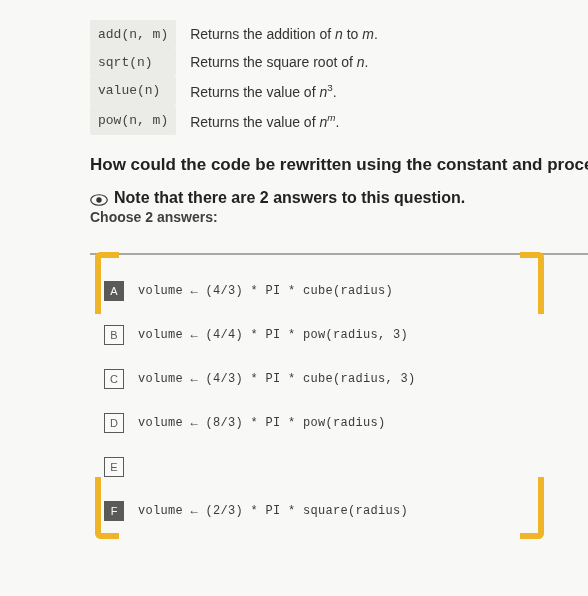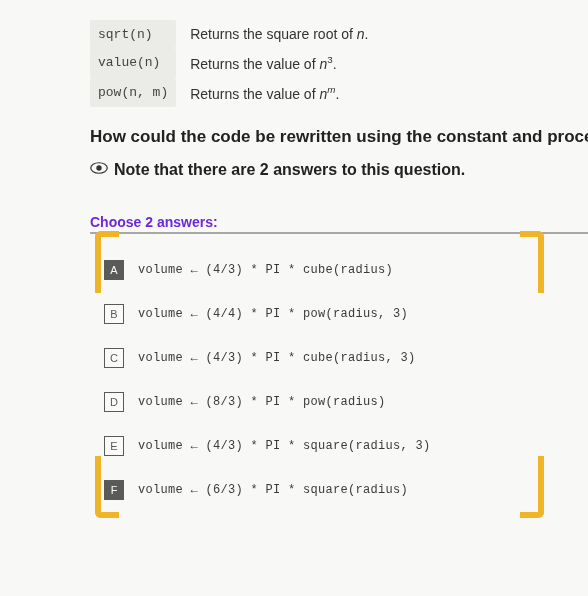--- a/index.html
+++ b/index.html
@@ -42,37 +42,37 @@
       font-weight: 700;
       color: #222;
       font-size: 17px;
       margin: 16px 0 12px 0;
       line-height: 1.4;
       white-space: nowrap;
       overflow: hidden;
     }
     .note-row {
       display: flex;
-      align-items: flex-start;
+      align-items: flex-end;
       font-weight: 700;
       color: #222;
       font-size: 16px;
-      margin-bottom: 35px;
+      margin-bottom: 2px;
     }
     .note-icon {
       display: inline-flex;
       width: 18px;
       height: 14px;
       margin-right: 6px;
     }
     .choose-label {
       font-size: 14px;
-      color: #6d28d9;
+      color: #404040;
       font-weight: 600;
-      margin-bottom: 2px;
+      margin-bottom: 28px;
     }
     .answers-wrap {
       position: relative;
       border-top: 2px solid #a8a8a4;
       padding-top: 14px;
     }
     .bracket {
       position: absolute;
       width: 24px;
       height: 62px;
@@ -111,20 +111,26 @@
       color: #3a3a38;
       letter-spacing: 0.3px;
       white-space: nowrap;
     }
     sup { font-size: 0.7em; }
   </style>
 </head>
 <body>
 
 <div class="func-table">
+  <div class="func-row">
+    <span class="func-name">add(n, m)</span>
+    <span class="func-desc">
+      <span>Returns the addition of </span><span class="varn">n</span><span> to </span><span class="varn">m</span><span>.</span>
+    </span>
+  </div>
   <div class="func-row">
     <span class="func-name">sqrt(n)</span>
     <span class="func-desc">
       <span>Returns the square root of </span><span class="varn">n</span><span>.</span>
     </span>
   </div>
   <div class="func-row">
     <span class="func-name">value(n)</span>
     <span class="func-desc">
       <span>Returns the value of </span><span class="varn">n</span><sup>3</sup><span>.</span>
@@ -169,19 +175,18 @@
   <div class="answer">
     <div class="letter-box">C</div>
     <div class="code-text">volume ← (4/3) * PI * cube(radius, 3)</div>
   </div>
   <div class="answer">
     <div class="letter-box">D</div>
     <div class="code-text">volume ← (8/3) * PI * pow(radius)</div>
   </div>
   <div class="answer">
     <div class="letter-box">E</div>
-    <div class="code-text">volume ← (4/3) * PI * square(radius, 3)</div>
   </div>
   <div class="answer">
     <div class="letter-box filled">F</div>
-    <div class="code-text">volume ← (6/3) * PI * square(radius)</div>
+    <div class="code-text">volume ← (2/3) * PI * square(radius)</div>
   </div>
 </div>
 
 </body></html>

